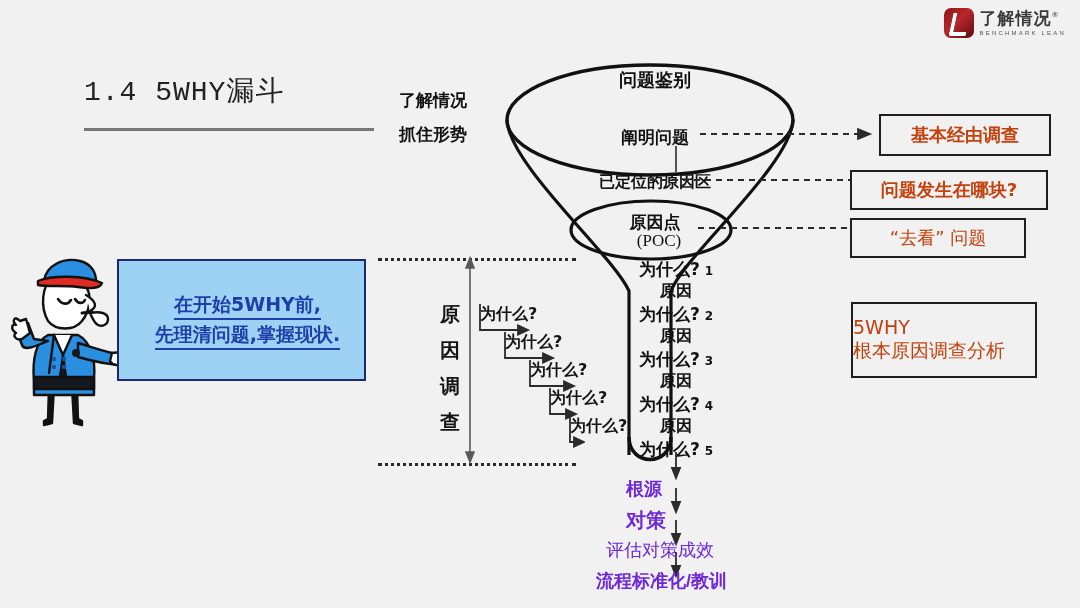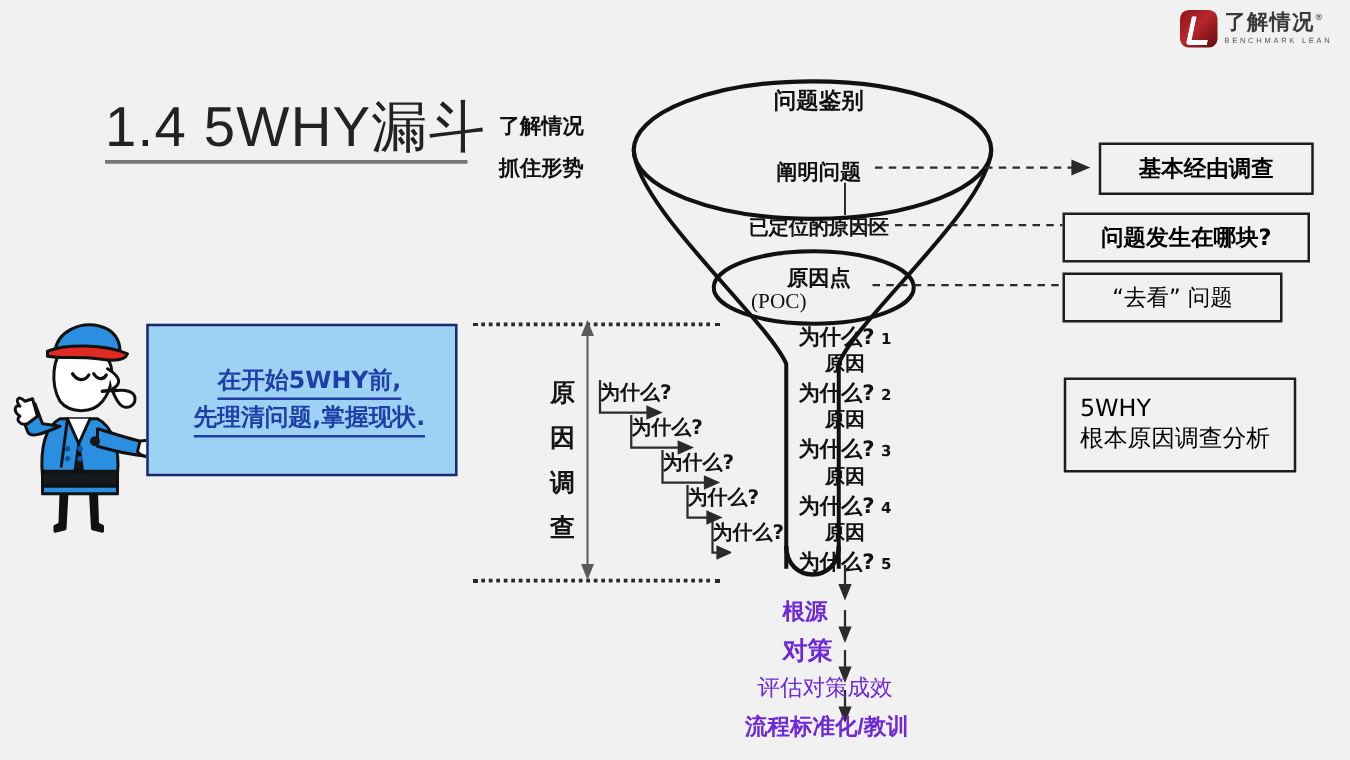--- a/index.html
+++ b/index.html
@@ -22,22 +22,22 @@
     border-left:4px solid #fff;border-bottom:4px solid #fff;
     transform:skewX(-12deg);border-bottom-left-radius:3px;}
   #logo .words{display:flex;flex-direction:column;line-height:1;}
   #logo .cn{font-size:17px;font-weight:bold;color:#3a3a3a;letter-spacing:1px;
     font-family:"DejaVu Sans",sans-serif;position:relative;}
   #logo .cn sup{font-size:7px;vertical-align:super;font-weight:normal;}
   #logo .en{font-size:6px;color:#555;letter-spacing:2.2px;margin-top:3px;
     font-family:"Liberation Sans",sans-serif;}
 
   
-  #title{position:absolute;left:84px;top:72px;font-size:45px;color:#222;
-    font-family:Liberation Sans, sans-serif;letter-spacing:1px;white-space:nowrap;}
+  #title{position:absolute;left:84px;top:72px;font-size:28px;color:#222;
+    font-family:Liberation Mono, monospace;letter-spacing:1px;white-space:nowrap;}
   #title-rule{position:absolute;left:84px;top:128px;width:290px;height:3px;background:#777;}
 
   
   #cartoon{position:absolute;left:8px;top:255px;width:118px;height:175px;}
 
   
   #blue-box{position:absolute;left:117px;top:259px;width:249px;height:122px;
     background:#9ed2f5;border:2px solid #1b2a6b;box-sizing:border-box;}
   #blue-text{position:absolute;left:125px;top:290px;width:245px;text-align:center;
     font-size:19px;line-height:28px;color:#1f3fa8;font-weight:bold;
@@ -57,21 +57,21 @@
     font-family:"DejaVu Sans",sans-serif;white-space:nowrap;}
 
   
   .fl{position:absolute;text-align:center;white-space:nowrap;
     font-family:"DejaVu Sans",sans-serif;color:#111;}
   .fl.b{font-weight:bold;}
 
   
   .rbox{position:absolute;border:2px solid #1e1e1e;background:#f1f1f1;
     box-sizing:border-box;display:flex;align-items:center;
-    font-family:"DejaVu Sans",sans-serif;color:#000000;}
+    font-family:"DejaVu Sans",sans-serif;color:#c2410c;}
 
   
   #whycol{position:absolute;left:596px;top:258px;width:160px;text-align:center;}
   #whycol .wrow{position:relative;height:22.5px;font-family:"DejaVu Sans",sans-serif;}
   #whycol .why{font-size:17px;font-weight:bold;color:#111;}
   #whycol .num{font-size:12px;font-weight:bold;color:#111;margin-left:5px;}
   #whycol .cause{font-size:16px;font-weight:bold;color:#111;}
 
   
   .chain{position:absolute;text-align:left;white-space:nowrap;
@@ -193,21 +193,21 @@
     </g>
   </svg>
 
   <div class="fl b" style="left:399px;top:89px;font-size:17px;">了解情况</div>
   <div class="fl b" style="left:399px;top:123px;font-size:17px;">抓住形势</div>
 
   <div class="fl b" style="left:590px;top:68px;width:130px;font-size:18px;">问题鉴别</div>
   <div class="fl b" style="left:590px;top:126px;width:130px;font-size:17px;">阐明问题</div>
   <div class="fl b" style="left:580px;top:172px;width:150px;font-size:16px;">已定位的原因区</div>
   <div class="fl b" style="left:600px;top:211px;width:110px;font-size:17px;">原因点</div>
-  <div class="fl" style="left:568px;top:231px;width:110px;font-size:17px;font-family:'Liberation Serif',serif;">(POC)</div>
+  <div class="fl" style="left:604px;top:231px;width:110px;font-size:17px;font-family:'Liberation Serif',serif;">(POC)</div>
 
   <div id="whycol">
     <div class="wrow">
       <span class="why">为什么?</span><span class="num">1</span>
     </div>
     <div class="wrow">
       <span class="cause">原因</span>
     </div>
     <div class="wrow">
       <span class="why">为什么?</span><span class="num">2</span>
@@ -268,18 +268,18 @@
   <div class="rbox" style="left:879px;top:114px;width:172px;height:42px;justify-content:center;font-size:18px;font-weight:bold;">
     <span>基本经由调查</span>
   </div>
   <div class="rbox" style="left:850px;top:170px;width:198px;height:40px;justify-content:center;font-size:18px;font-weight:bold;">
     <span>问题发生在哪块?</span>
   </div>
   <div class="rbox" style="left:850px;top:218px;width:176px;height:40px;justify-content:center;font-size:18px;">
     <span>“去看” 问题</span>
   </div>
 
-  <div class="rbox" style="left:851px;top:302px;width:186px;height:76px;flex-direction:column;align-items:flex-start;justify-content:center;padding-left:11px;font-size:19px;">
+  <div class="rbox" style="left:851px;top:302px;width:186px;height:76px;flex-direction:column;align-items:flex-start;justify-content:center;font-size:19px;">
     <span>5WHY</span>
     <span>根本原因调查分析</span>
   </div>
 
 </div>
 
 </body></html>

